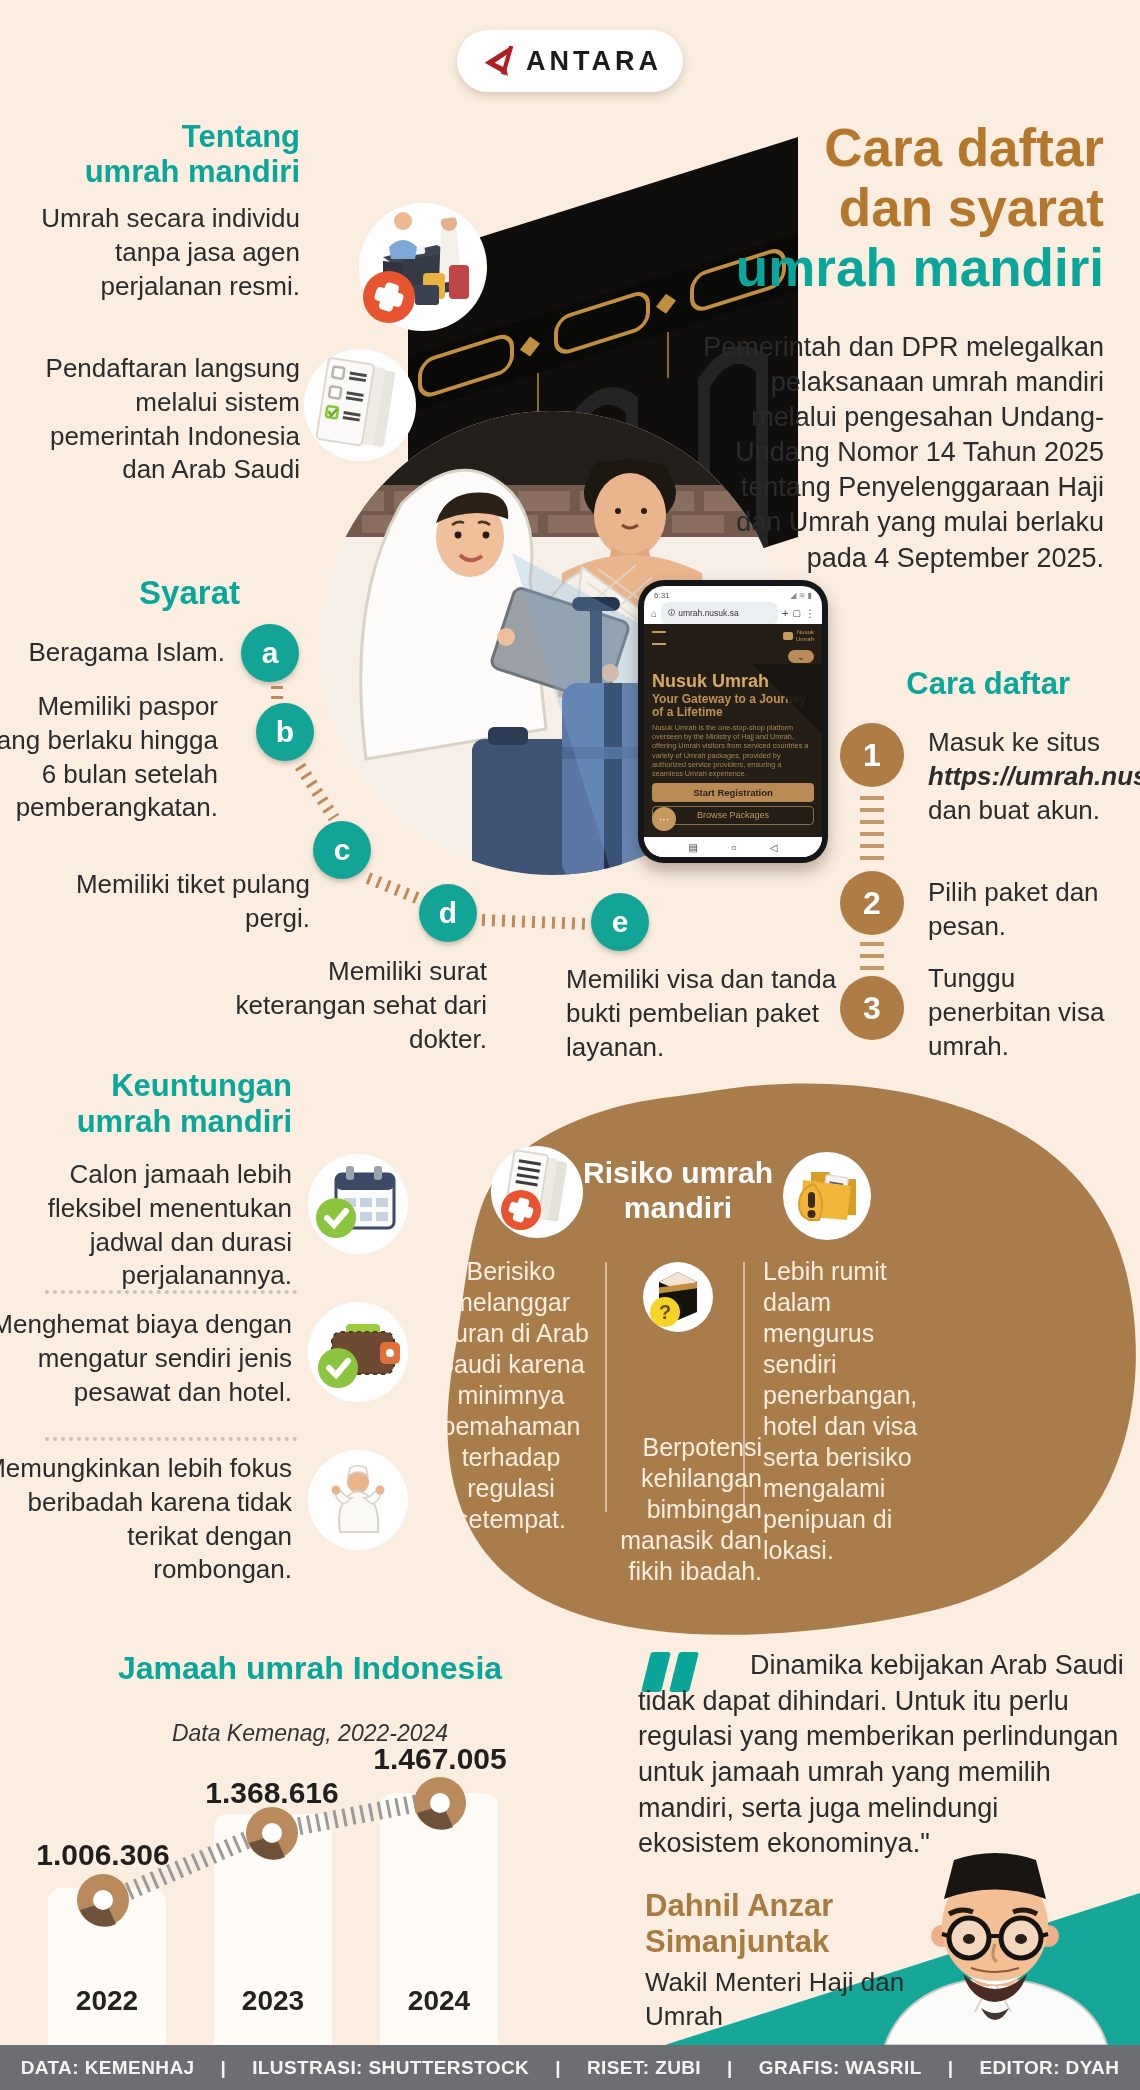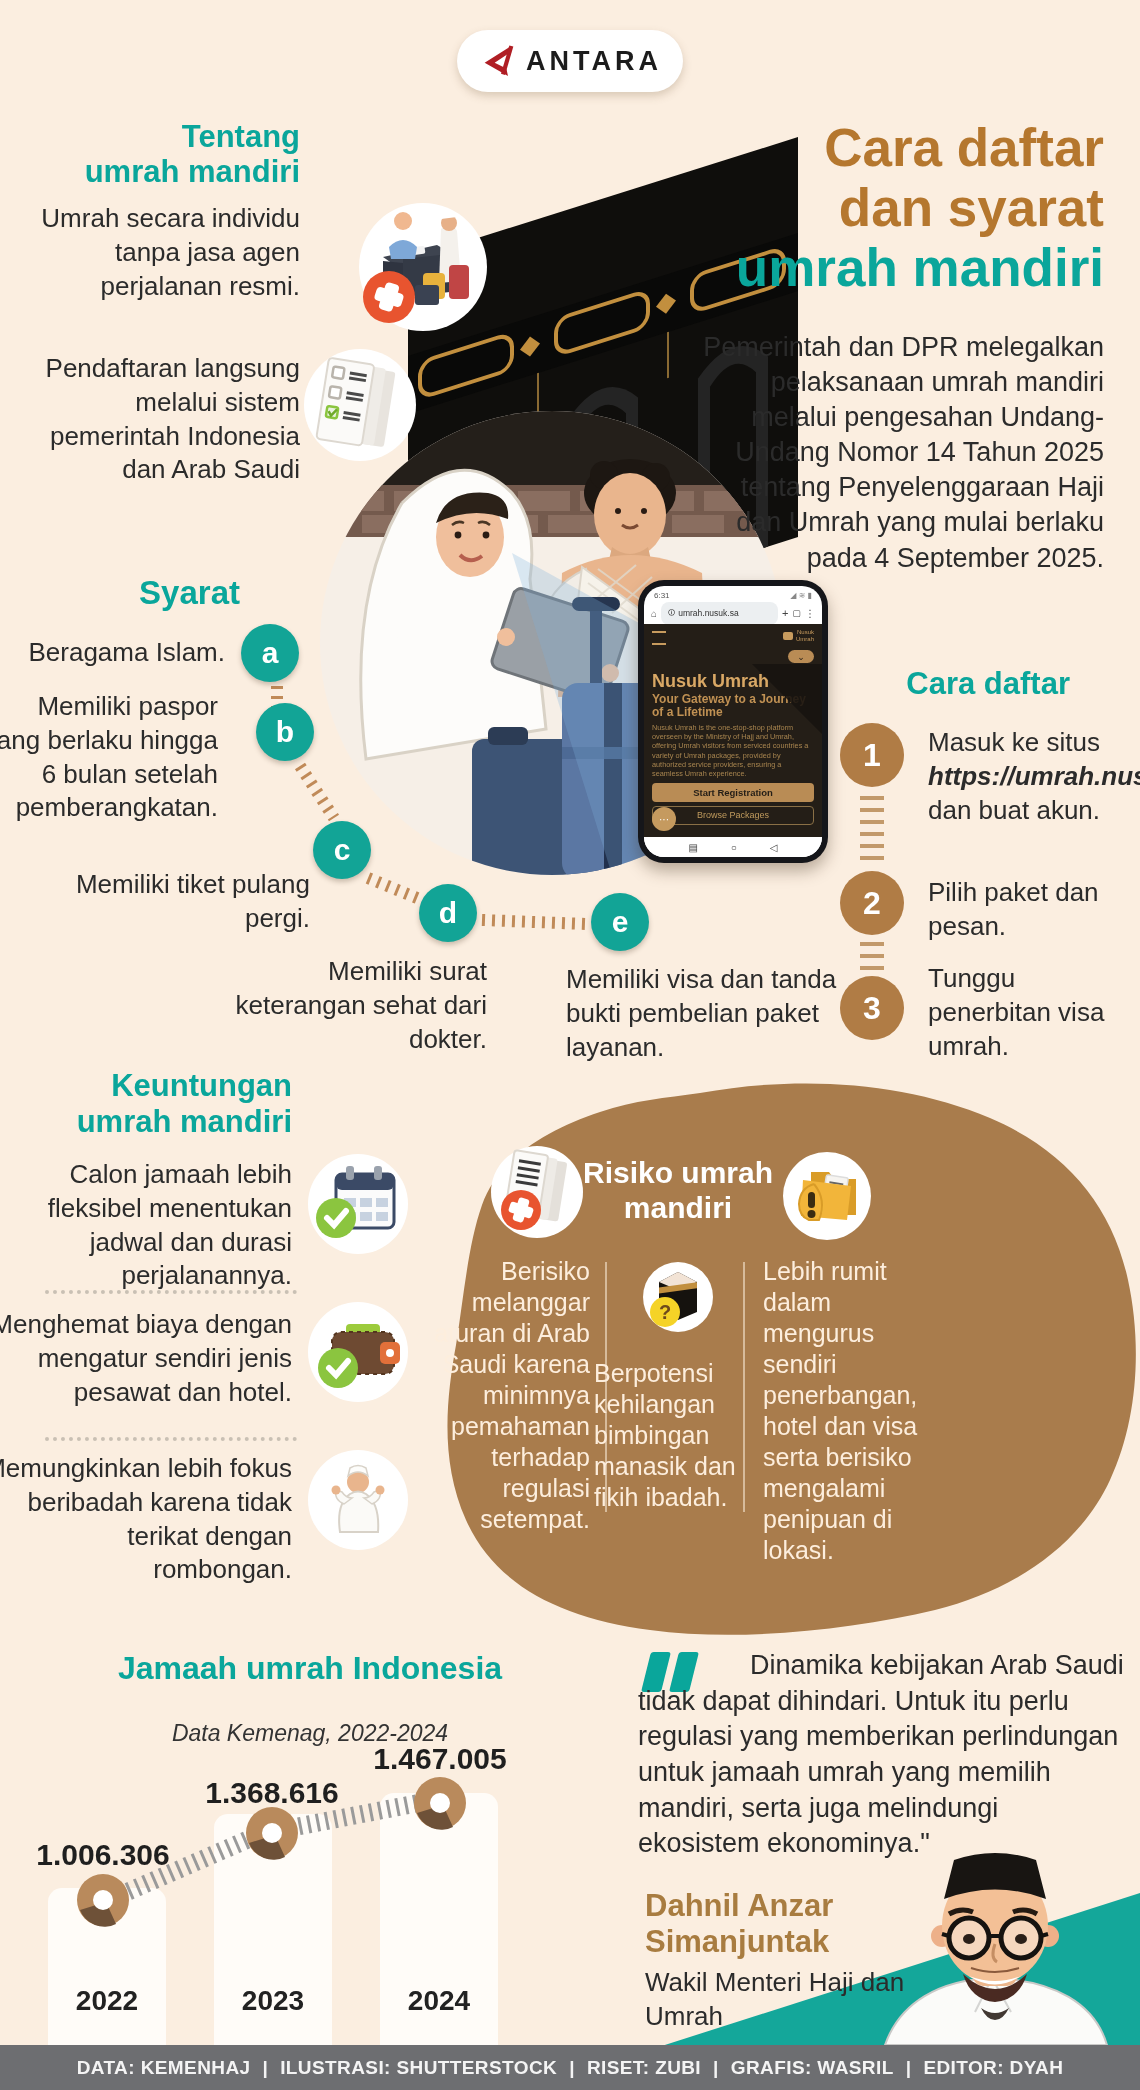--- a/index.html
+++ b/index.html
@@ -55,21 +55,21 @@
   
   .quote-text{left:638px;top:1648px;width:486px;font-size:27px;line-height:1.32;text-indent:112px;}
   .quote-name{left:645px;top:1888px;width:320px;font-size:31px;font-weight:bold;color:#a87c40;line-height:1.15;}
   .quote-role{left:645px;top:1966px;width:280px;font-size:26px;line-height:1.3;}
   .qmark{left:646px;top:1652px;width:70px;height:42px;display:flex;gap:8px;}
   .qmark span{display:block;width:20px;height:40px;background:#0aa69b;transform:skewX(-14deg);border-radius:3px;}
   .wedge{left:600px;top:1878px;width:540px;height:167px;background:#14a79a;
     clip-path:polygon(100% 9%,100% 100%,12% 100%);}
   
   .footer{left:0;top:2045px;width:1140px;height:45px;background:#6d6e71;display:flex;
-    align-items:center;justify-content:center;gap:12px;color:#f4f4f4;font-size:19px;font-weight:bold;letter-spacing:.4px;}
+    align-items:center;justify-content:center;gap:26px;color:#f4f4f4;font-size:19px;font-weight:bold;letter-spacing:.4px;}
   
   .phone{left:638px;top:580px;width:190px;height:283px;background:#15161a;border-radius:26px;
     box-shadow:0 8px 16px rgba(60,40,20,.35);padding:6px;box-sizing:border-box;}
   .phone-screen{width:100%;height:100%;border-radius:20px;overflow:hidden;background:#fff;display:flex;flex-direction:column;}
   .p-status{height:14px;display:flex;justify-content:space-between;align-items:center;padding:2px 10px 0;font-size:8px;color:#555;}
   .p-urlrow{height:22px;display:flex;align-items:center;gap:4px;padding:0 7px;}
   .p-pill{flex:1;height:15px;background:#eceff1;border-radius:8px;font-size:8.5px;color:#333;
     display:flex;align-items:center;padding:4px 7px;gap:3px;overflow:hidden;}
   .p-content{flex:1;background:#241e17;position:relative;color:#c79b5e;padding:6px 8px;overflow:hidden;}
   .p-head{font-size:18px;font-weight:bold;color:#d9a865;margin-top:42px;line-height:1.05;}
@@ -421,31 +421,31 @@
           <line x1="46" y1="43" x2="60" y2="43"></line>
           <line x1="46" y1="48" x2="60" y2="48"></line>
         </g>
     </g>
     <path d="M22 30 l48 6 -4 34 -46 -4 z" fill="#f2b53a"></path>
     <path d="M34 36 q-12 2 -14 16 l2 16 16 2 q10 -16 -4 -34" fill="#f7c844"></path>
     <path d="M33 34 q-14 4 -15 20 q0 12 10 16 l10 0 q8 -20 -5 -36" fill="#f2b53a" stroke="#d99c28" stroke-width="2"></path>
     <rect x="27" y="42" width="7" height="16" rx="3.5" fill="#3a2c12"></rect>
     <circle cx="30.5" cy="64" r="4" fill="#3a2c12"></circle>
   </svg>
-  <div class="abs risk-col" style="left:432px;top:1256px;width:158px;text-align:right;">Berisiko melanggar aturan di Arab Saudi karena minimnya pemahaman terhadap regulasi setempat.</div>
+  <div class="abs risk-col" style="left:432px;top:1256px;width:158px;text-align:center;">Berisiko melanggar aturan di Arab Saudi karena minimnya pemahaman terhadap regulasi setempat.</div>
   <div class="abs risk-div" style="left:605px;top:1262px;height:250px;"></div>
   <svg class="abs" style="left:641px;top:1260px;" width="74" height="74" viewBox="0 0 74 74">
     <circle cx="37" cy="37" r="35" fill="#fff"></circle>
     <polygon points="18,22 37,12 56,22 56,52 37,60 18,52" fill="#15120e"></polygon>
     <polygon points="18,22 37,12 56,22 37,30" fill="#f2e3d5"></polygon>
     <rect x="18" y="30" width="38" height="6" fill="#c28f3e" transform="skewY(-8)"></rect>
     <circle cx="24" cy="52" r="15" fill="#f5d327"></circle>
     <text x="24" y="59" font-size="20" font-weight="bold" fill="#6e4a1c" text-anchor="middle" font-family="Liberation Sans,sans-serif">?</text>
   </svg>
-  <div class="abs risk-col" style="left:594px;top:1358px;width:168px;text-align:left;">Berpotensi kehilangan bimbingan manasik dan fikih ibadah.</div>
+  <div class="abs risk-col" style="left:594px;top:1432px;width:168px;text-align:right;">Berpotensi kehilangan bimbingan manasik dan fikih ibadah.</div>
   <div class="abs risk-div" style="left:743px;top:1262px;height:250px;"></div>
   <div class="abs risk-col" style="left:763px;top:1256px;width:175px;text-align:left;">Lebih rumit dalam mengurus sendiri penerbangan, hotel dan visa serta berisiko mengalami penipuan di lokasi.</div>
 
   <div class="abs chart-title tealtxt">Jamaah umrah Indonesia</div>
   <div class="abs chart-sub">Data Kemenag, 2022-2024</div>
   <div class="abs bar" style="left:48px;top:1888px;height:157px;">
     <div class="bar-year">2022</div>
   </div>
   <div class="abs bar" style="left:214px;top:1814px;height:231px;">
     <div class="bar-year">2023</div>

